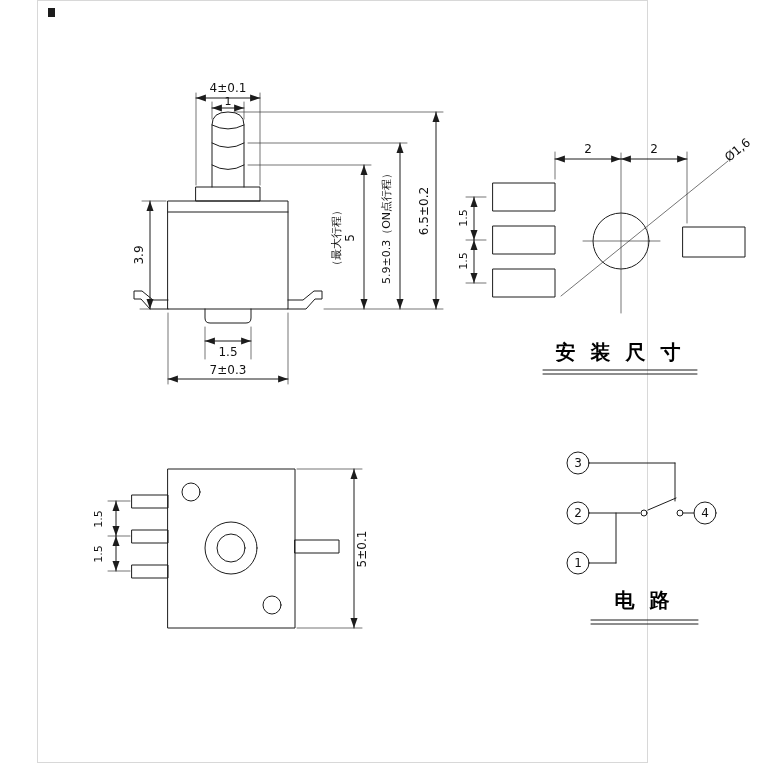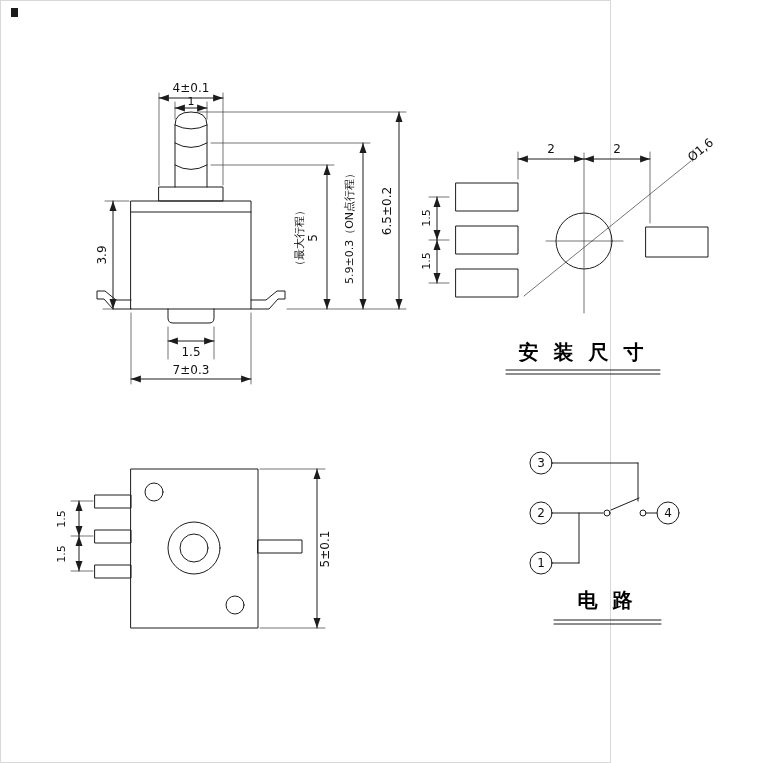--- a/index.html
+++ b/index.html
@@ -1,19 +1,20 @@
 <!DOCTYPE html>
 <html><head>
 <meta charset="utf-8">
 <style>
   html,body { margin:0; padding:0; background:#ffffff; }
   .sheet {
     width:611px; height:763px; position:relative;
     background:#ffffff; border:1px solid #d8d8d8; box-sizing:border-box;
     font-family:"DejaVu Sans","Liberation Sans",sans-serif;
+    margin-left:37px;
   }
   svg { display:block; }
   line, path, rect, circle, polyline {
     stroke:#1c1c1c; stroke-width:1; fill:none;
     stroke-linecap:round; stroke-linejoin:round;
   }
   .thin { stroke-width:0.7; stroke:#3a3a3a; }
   .dim  { marker-start:url(#arr); marker-end:url(#arr); }
   .fill { fill:#1c1c1c; stroke:none; }
   .dot  { fill:#ffffff; }

